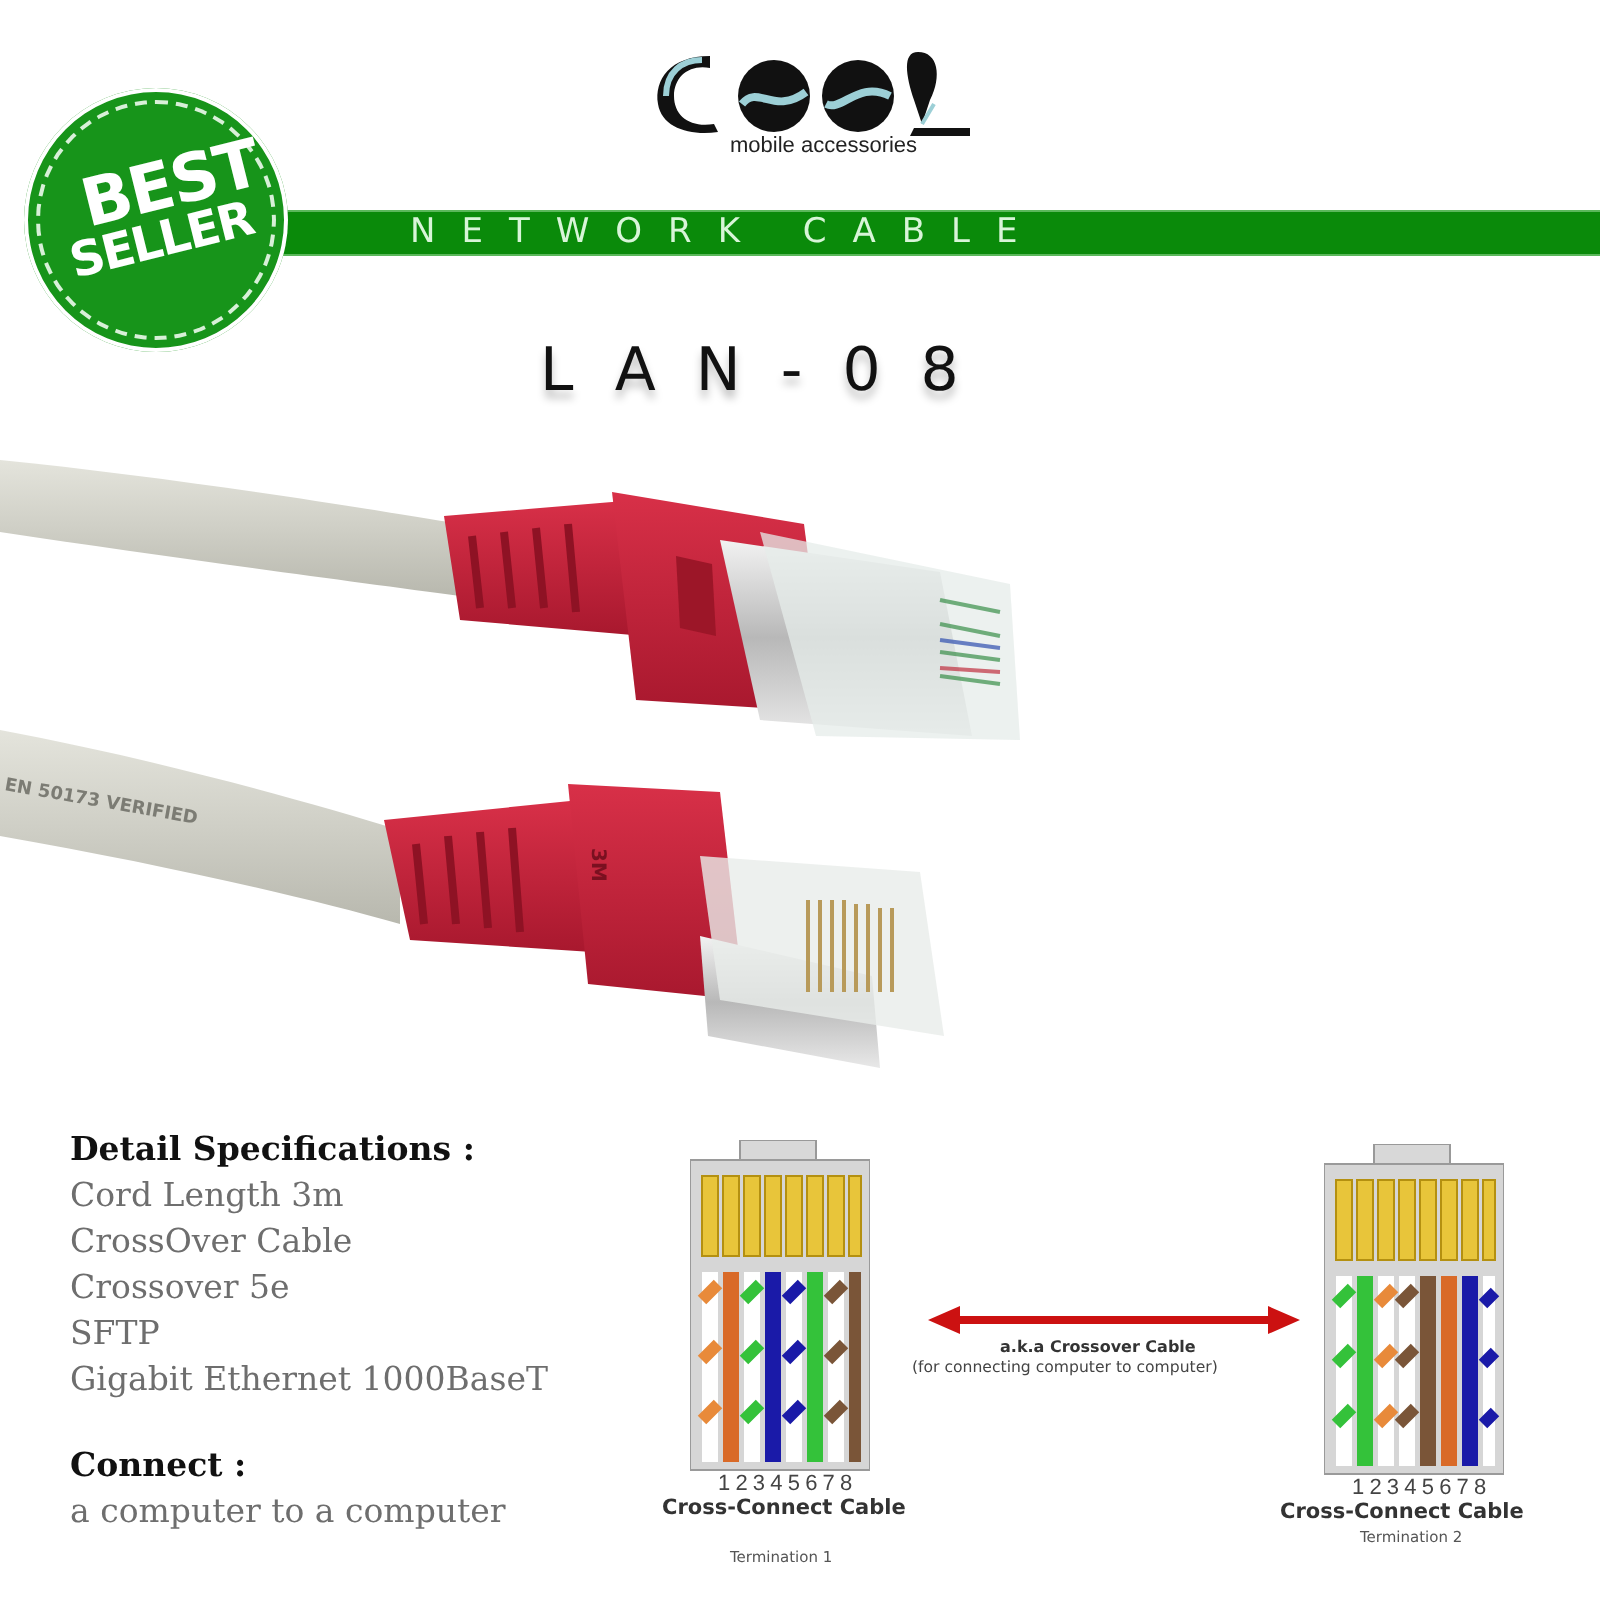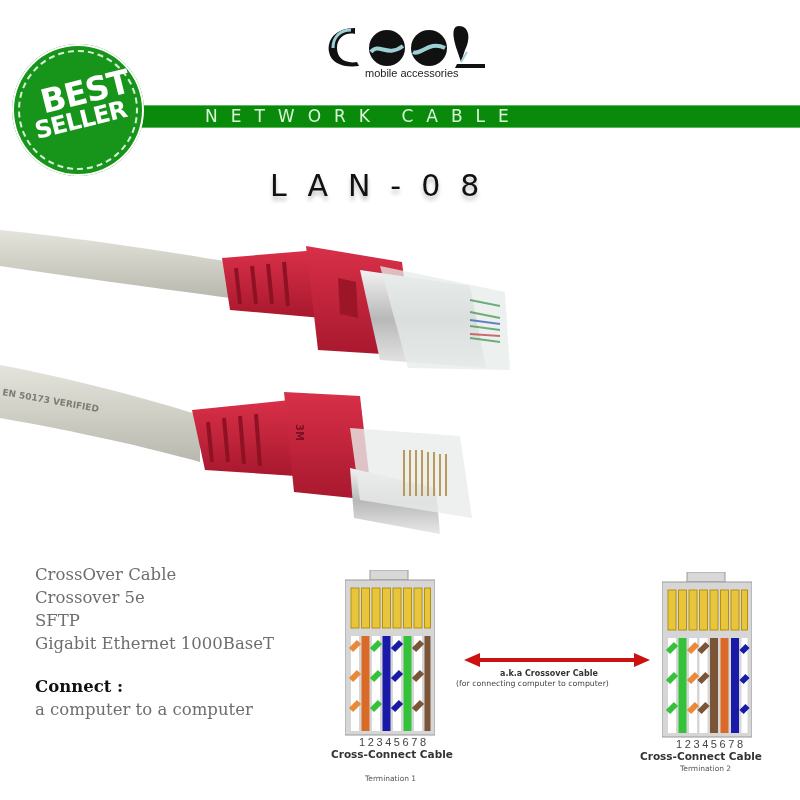--- a/index.html
+++ b/index.html
@@ -114,20 +114,22 @@
 
     <path d="M350 268 L436 288 L440 334 L354 318 Z" fill="url(#mt)"></path>
 
     <path d="M350 228 L460 236 L472 318 L360 300 Z" fill="#e8ecea" opacity="0.8"></path>
     <path d="M398 256 L420 250 L420 294 L398 298 Z" fill="none"></path>
     <path d="M404 250 L404 296 M410 250 L410 296 M416 250 L416 296 M422 250 L422 296 M428 252 L428 296 M434 252 L434 296 M440 254 L440 296 M446 254 L446 296" stroke="#b89a5a" stroke-width="2"></path>
   </svg>
 </div>
 
 <div class="abs specs">
+  <div class="h">Detail Specifications :</div>
+  <div class="v">Cord Length 3m</div>
   <div class="v">CrossOver Cable</div>
   <div class="v">Crossover 5e</div>
   <div class="v">SFTP</div>
   <div class="v">Gigabit Ethernet 1000BaseT</div>
   <div class="gap"></div>
   <div class="h">Connect :</div>
   <div class="v">a computer to a computer</div>
 </div>
 
 <div class="abs" style="left:345px; top:570px;">

